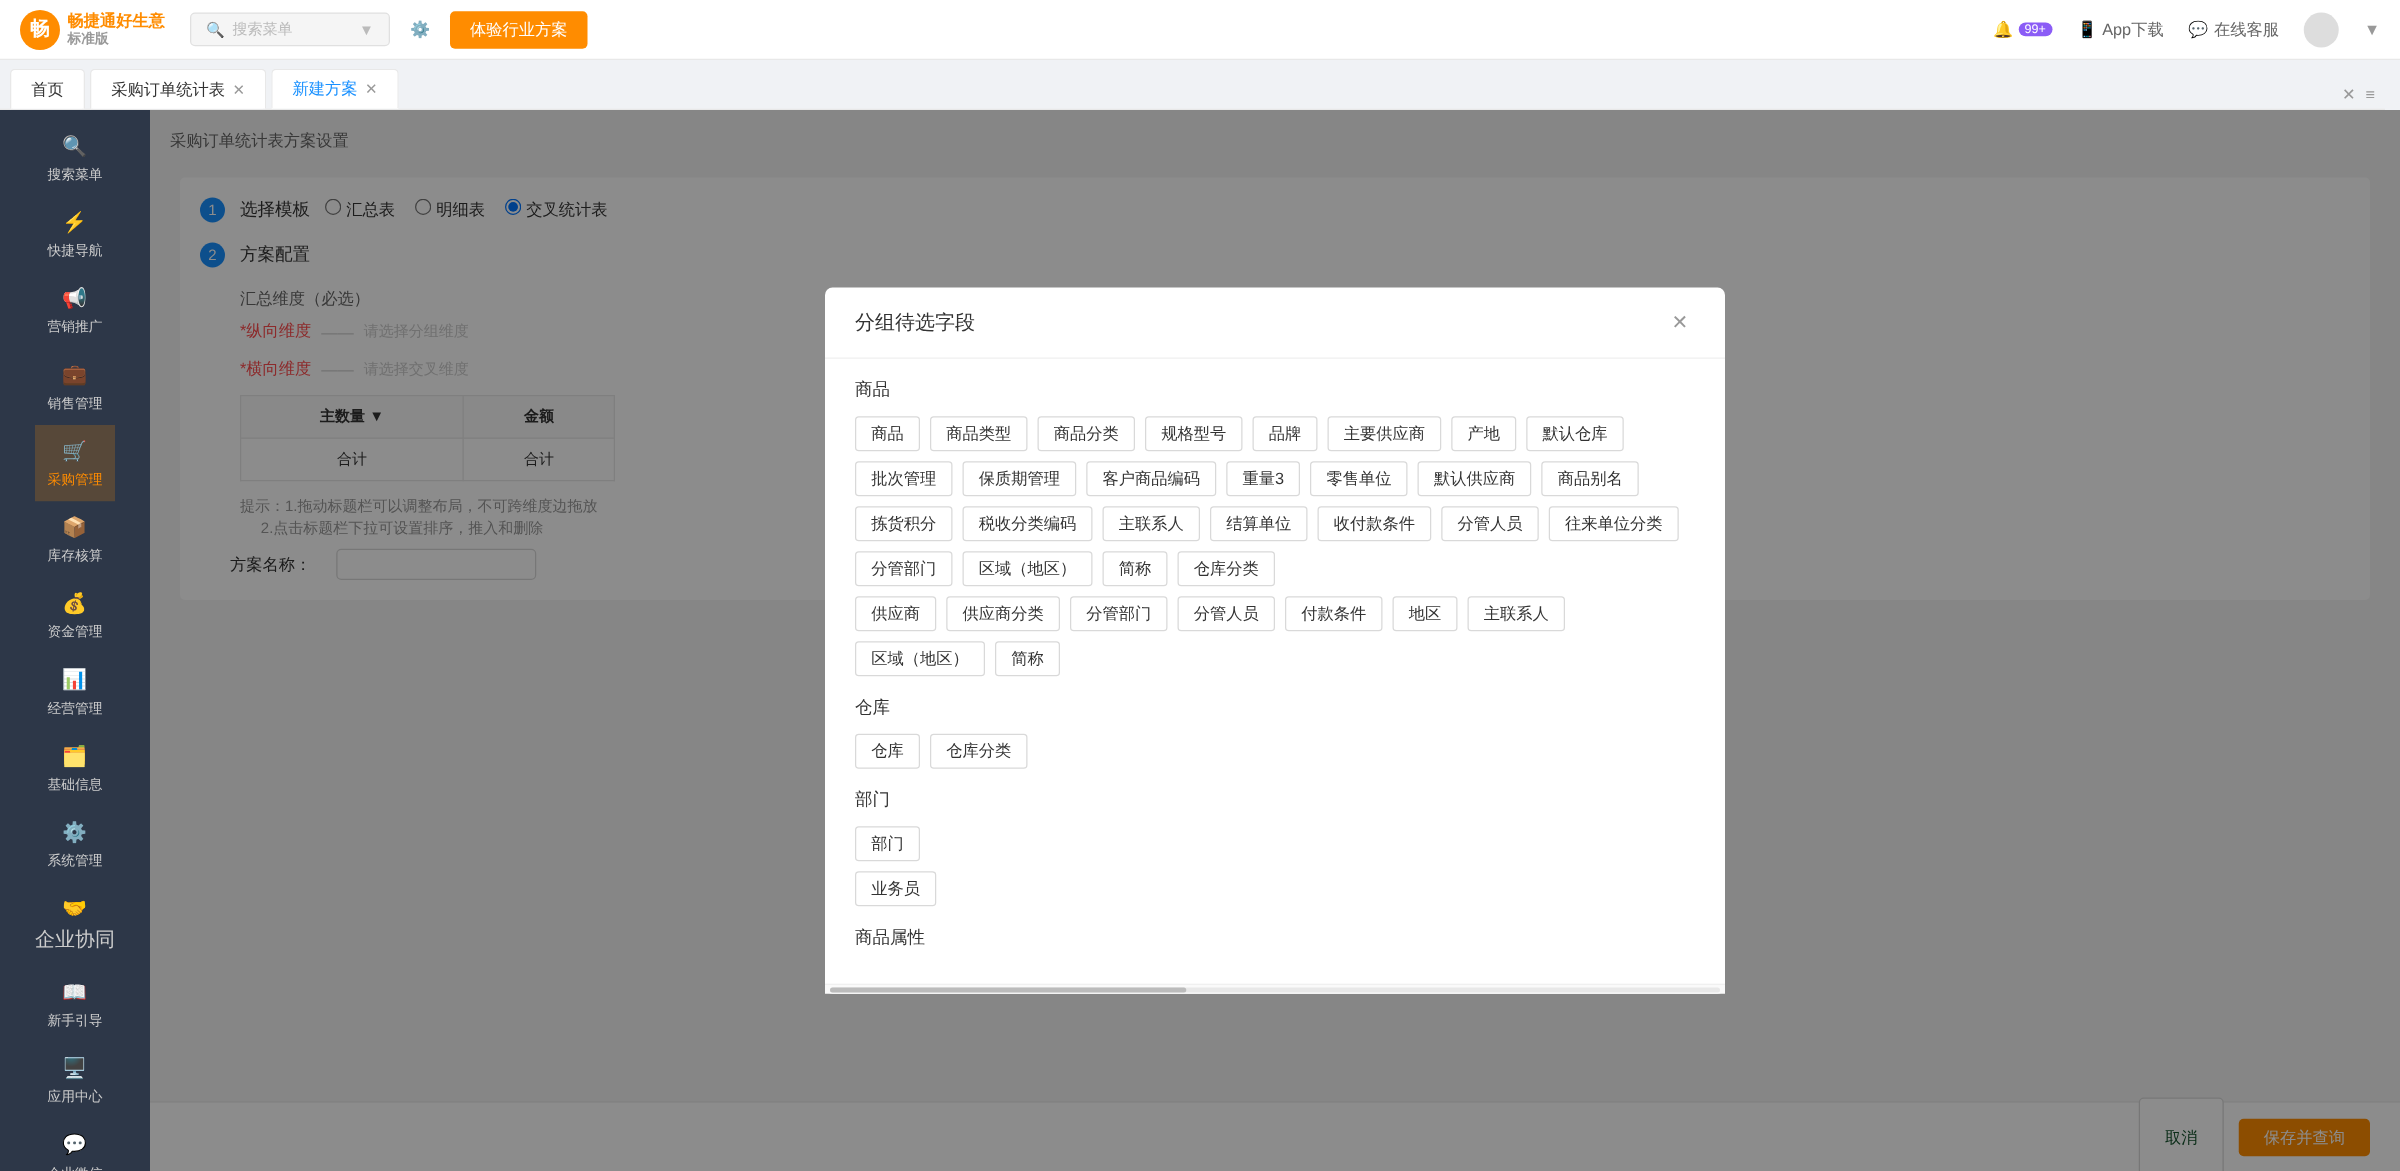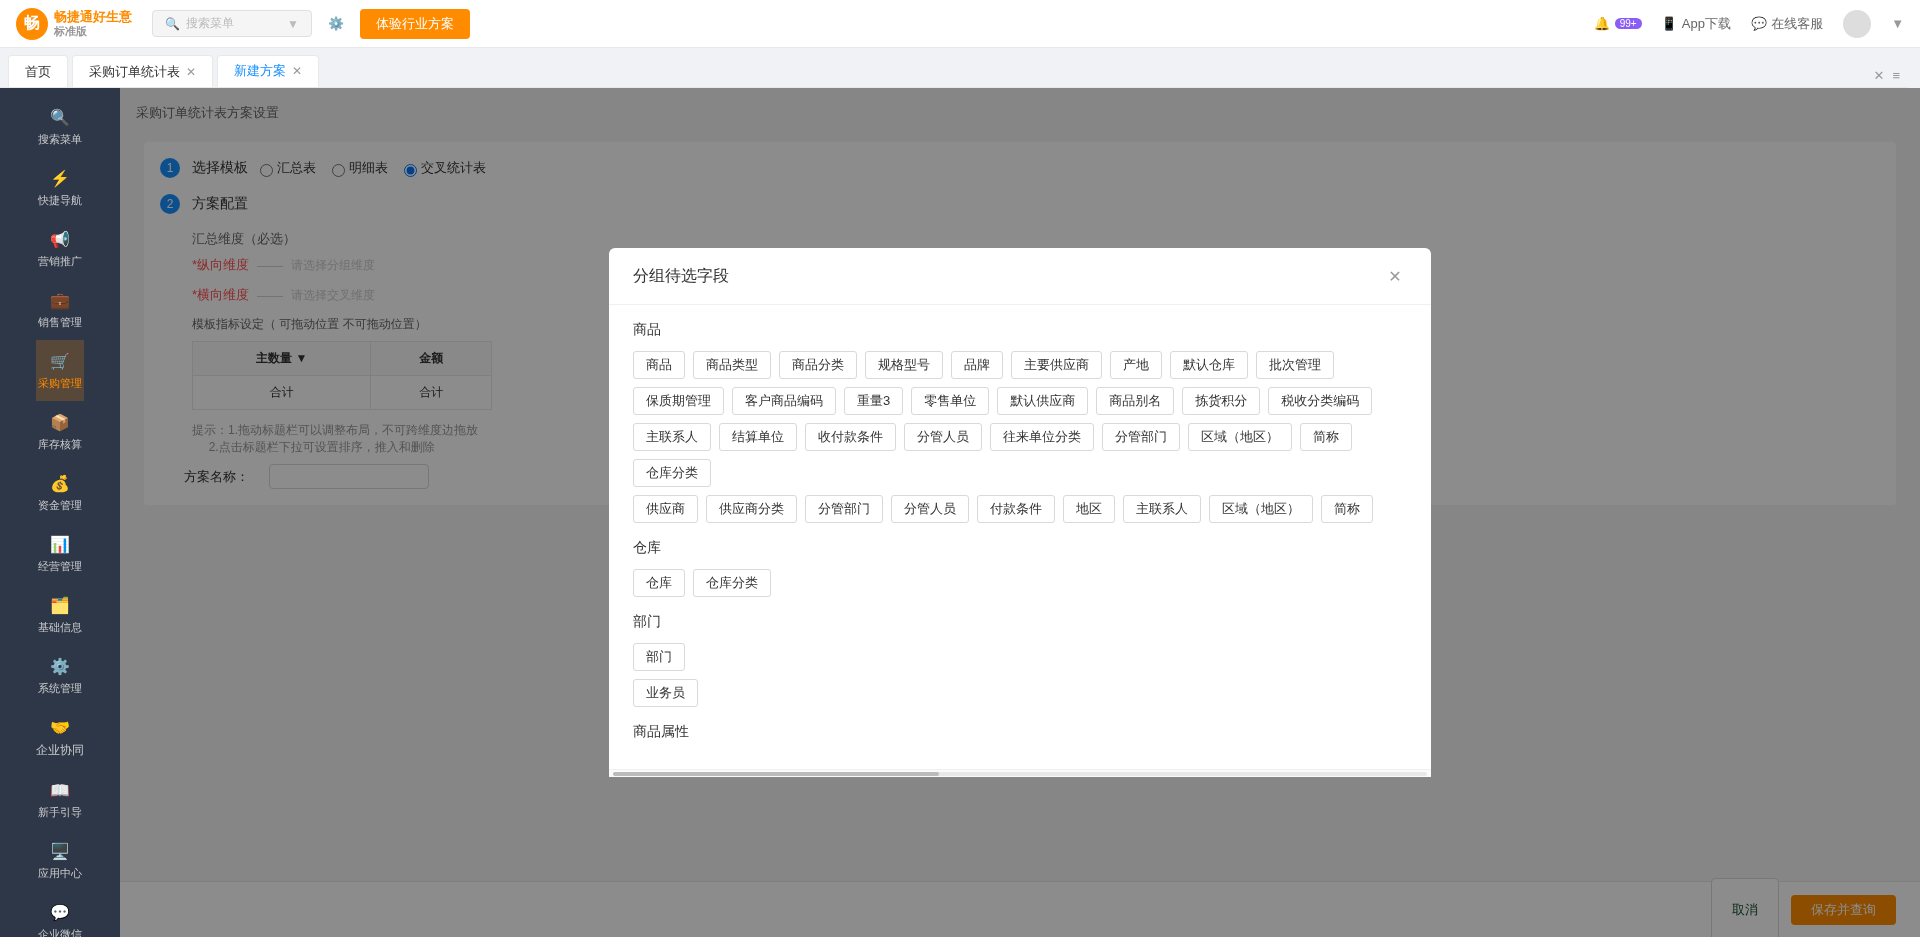--- a/index.html
+++ b/index.html
@@ -170,21 +170,21 @@
       z-index: 200;
       display: flex;
       align-items: center;
       justify-content: center;
     }
 
     
     .modal {
       background: #fff;
       border-radius: 6px;
-      width: 822px;
+      width: 720px;
       max-height: 600px;
       display: flex;
       flex-direction: column;
       position: relative;
     }
     .modal-header {
       padding: 16px 24px;
       border-bottom: 1px solid #f0f0f0;
       display: flex;
       align-items: center;
@@ -274,21 +274,21 @@
     .step-badge {
       background: #1890ff;
       color: #fff;
       width: 20px; height: 20px;
       border-radius: 50%;
       display: flex; align-items: center; justify-content: center;
       font-size: 12px;
     }
     .step-label { font-size: 14px; font-weight: 500; }
     .radio-group { display: flex; gap: 16px; align-items: center; }
-    .radio-item { display: flex; align-items: flex-end; gap: 4px; font-size: 13px; }
+    .radio-item { display: flex; align-items: flex-start; gap: 4px; font-size: 13px; }
     .page-footer {
       position: fixed;
       bottom: 0;
       left: 120px;
       right: 0;
       height: 56px;
       background: #fff;
       border-top: 1px solid #e8e8e8;
       display: flex;
       align-items: center;
@@ -407,21 +407,21 @@
       <div class="sidebar-item">
       <span class="sidebar-icon">🗂️</span>
       <span style="font-size:11px">基础信息</span>
     </div>
       <div class="sidebar-item">
       <span class="sidebar-icon">⚙️</span>
       <span style="font-size:11px">系统管理</span>
     </div>
       <div class="sidebar-item">
       <span class="sidebar-icon">🤝</span>
-      <span style="font-size:12px">企业协同</span>
+      <span style="font-size:16px">企业协同</span>
     </div>
       <div class="sidebar-item">
       <span class="sidebar-icon">📖</span>
       <span style="font-size:11px">新手引导</span>
     </div>
       <div class="sidebar-item">
       <span class="sidebar-icon">🖥️</span>
       <span style="font-size:11px">应用中心</span>
     </div>
       <div class="sidebar-item">
@@ -463,23 +463,20 @@
       <div style="margin-left:32px;color:#666;font-size:13px;margin-bottom:8px">汇总维度（必选）</div>
       <div style="margin-left:32px;display:flex;align-items:center;gap:8px;margin-bottom:12px">
         <span style="color:#ff4d4f">*纵向维度</span>
         <span style="color:#ccc">——</span>
         <span style="color:#ccc;font-size:12px">请选择分组维度</span>
       </div>
       <div style="margin-left:32px;display:flex;align-items:center;gap:8px;margin-bottom:12px">
         <span style="color:#ff4d4f">*横向维度</span>
         <span style="color:#ccc">——</span>
         <span style="color:#ccc;font-size:12px">请选择交叉维度</span>
-      </div>
-      <div style="margin-left:32px;color:#666;font-size:12px;margin-bottom:8px">
-        模板指标设定（ 可拖动位置 不可拖动位置）
       </div>
       <div style="margin-left:32px;">
         <table style="border-collapse:collapse;min-width:300px;font-size:12px">
           <thead>
             <tr style="background:#fafafa;border:1px solid #e8e8e8">
               <th style="padding:8px 16px;border:1px solid #e8e8e8">主数量 ▼</th>
               <th style="padding:8px 16px;border:1px solid #e8e8e8">金额</th>
             </tr>
           </thead>
           <tbody>

